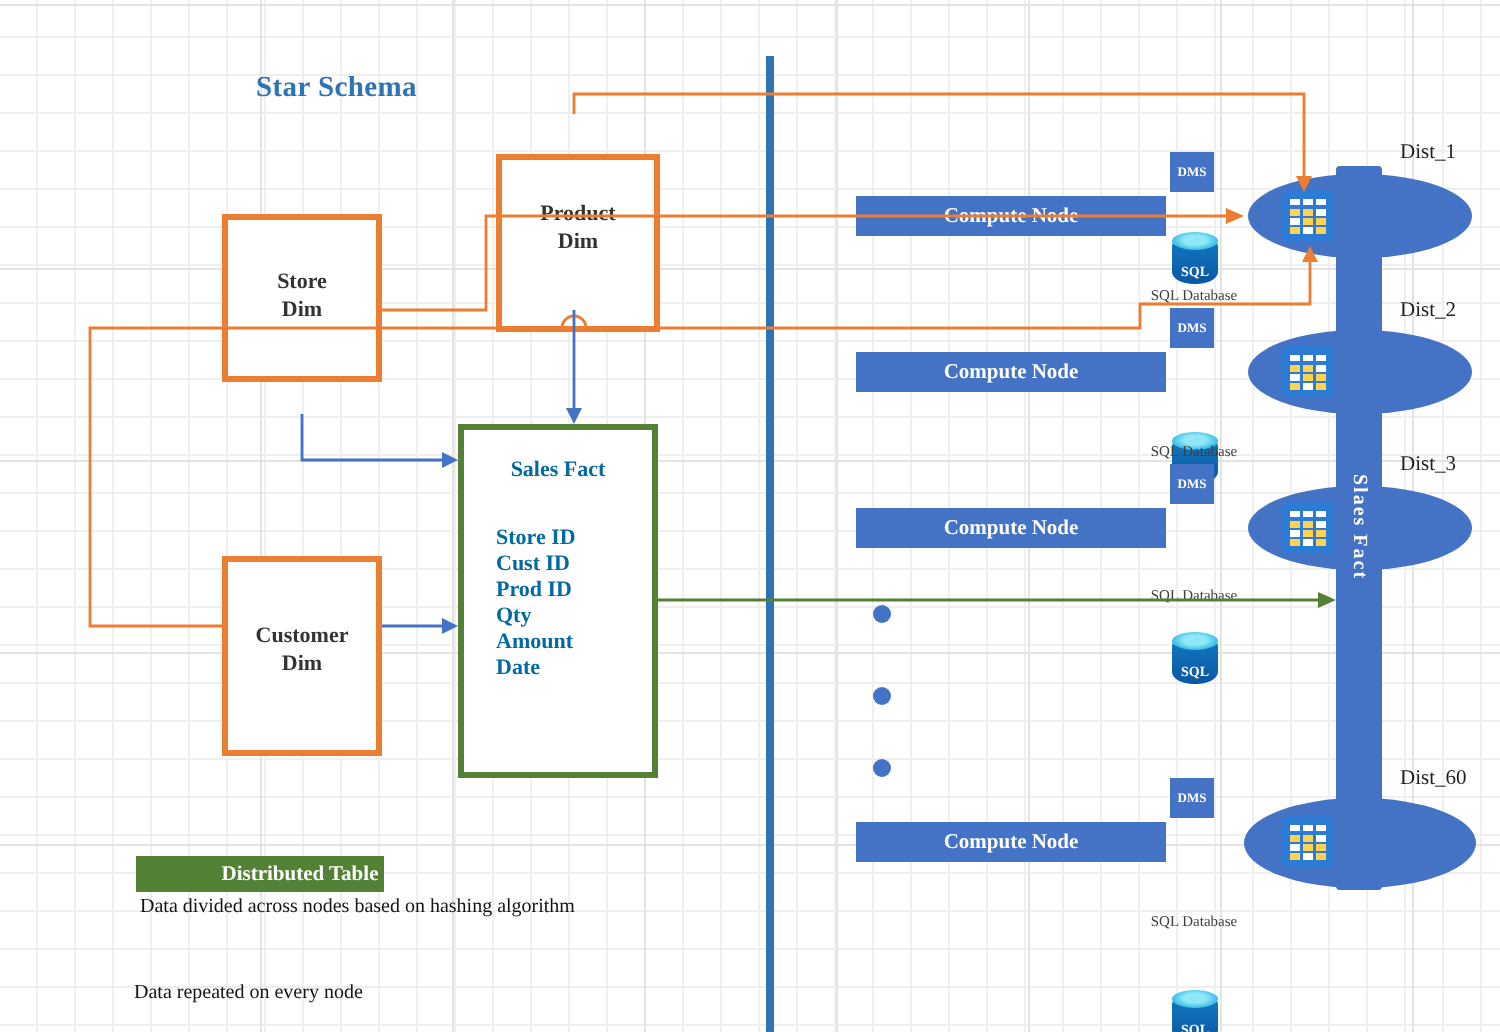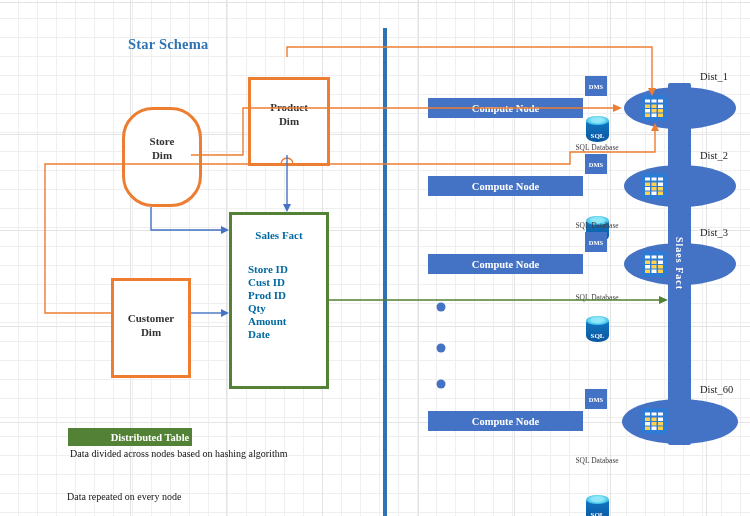--- a/index.html
+++ b/index.html
@@ -52,21 +52,21 @@
 <div id="canvas">
 
   <div class="abs title" style="left:128px;top:36px;">Star Schema</div>
 
   <div class="abs divider" style="left:383px;top:28px;width:4px;height:488px;"></div>
 
   <div class="abs dimbox" style="left:248px;top:57px;width:82px;height:89px;padding-top:6px;margin-top:20px;">
     <span>Product
 Dim</span>
   </div>
-  <div class="abs dimbox" style="left:122px;top:107px;width:80px;height:100px;padding-top:10px;border-radius:31px;">
+  <div class="abs dimbox" style="left:111px;top:107px;width:80px;height:84px;padding-top:10px;">
     <span>Store
 Dim</span>
   </div>
   <div class="abs dimbox" style="left:111px;top:278px;width:80px;height:100px;padding-top:16px;">
     <span>Customer
 Dim</span>
   </div>
 
   <div class="abs factbox" style="left:229px;top:212px;width:100px;height:177px;">
     <div class="fact-title">Sales Fact</div>

